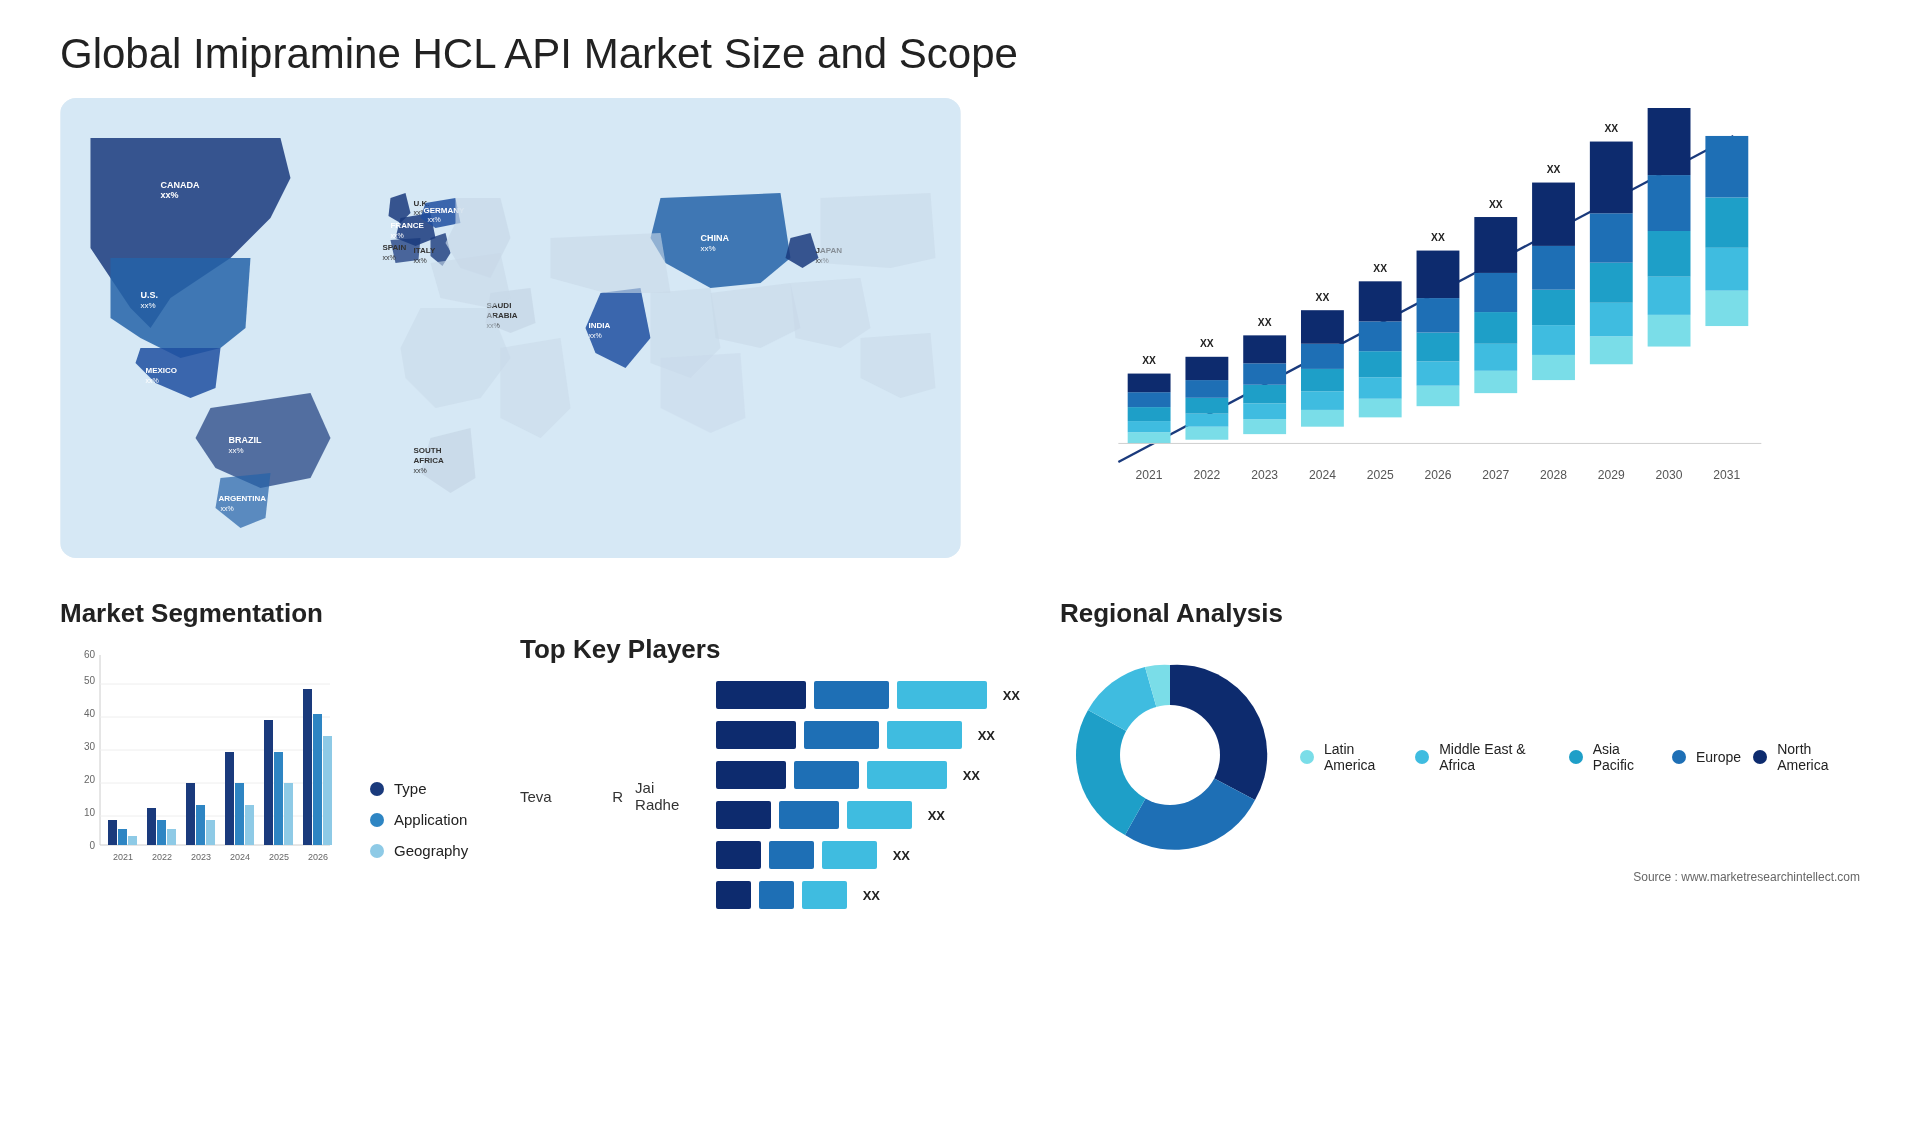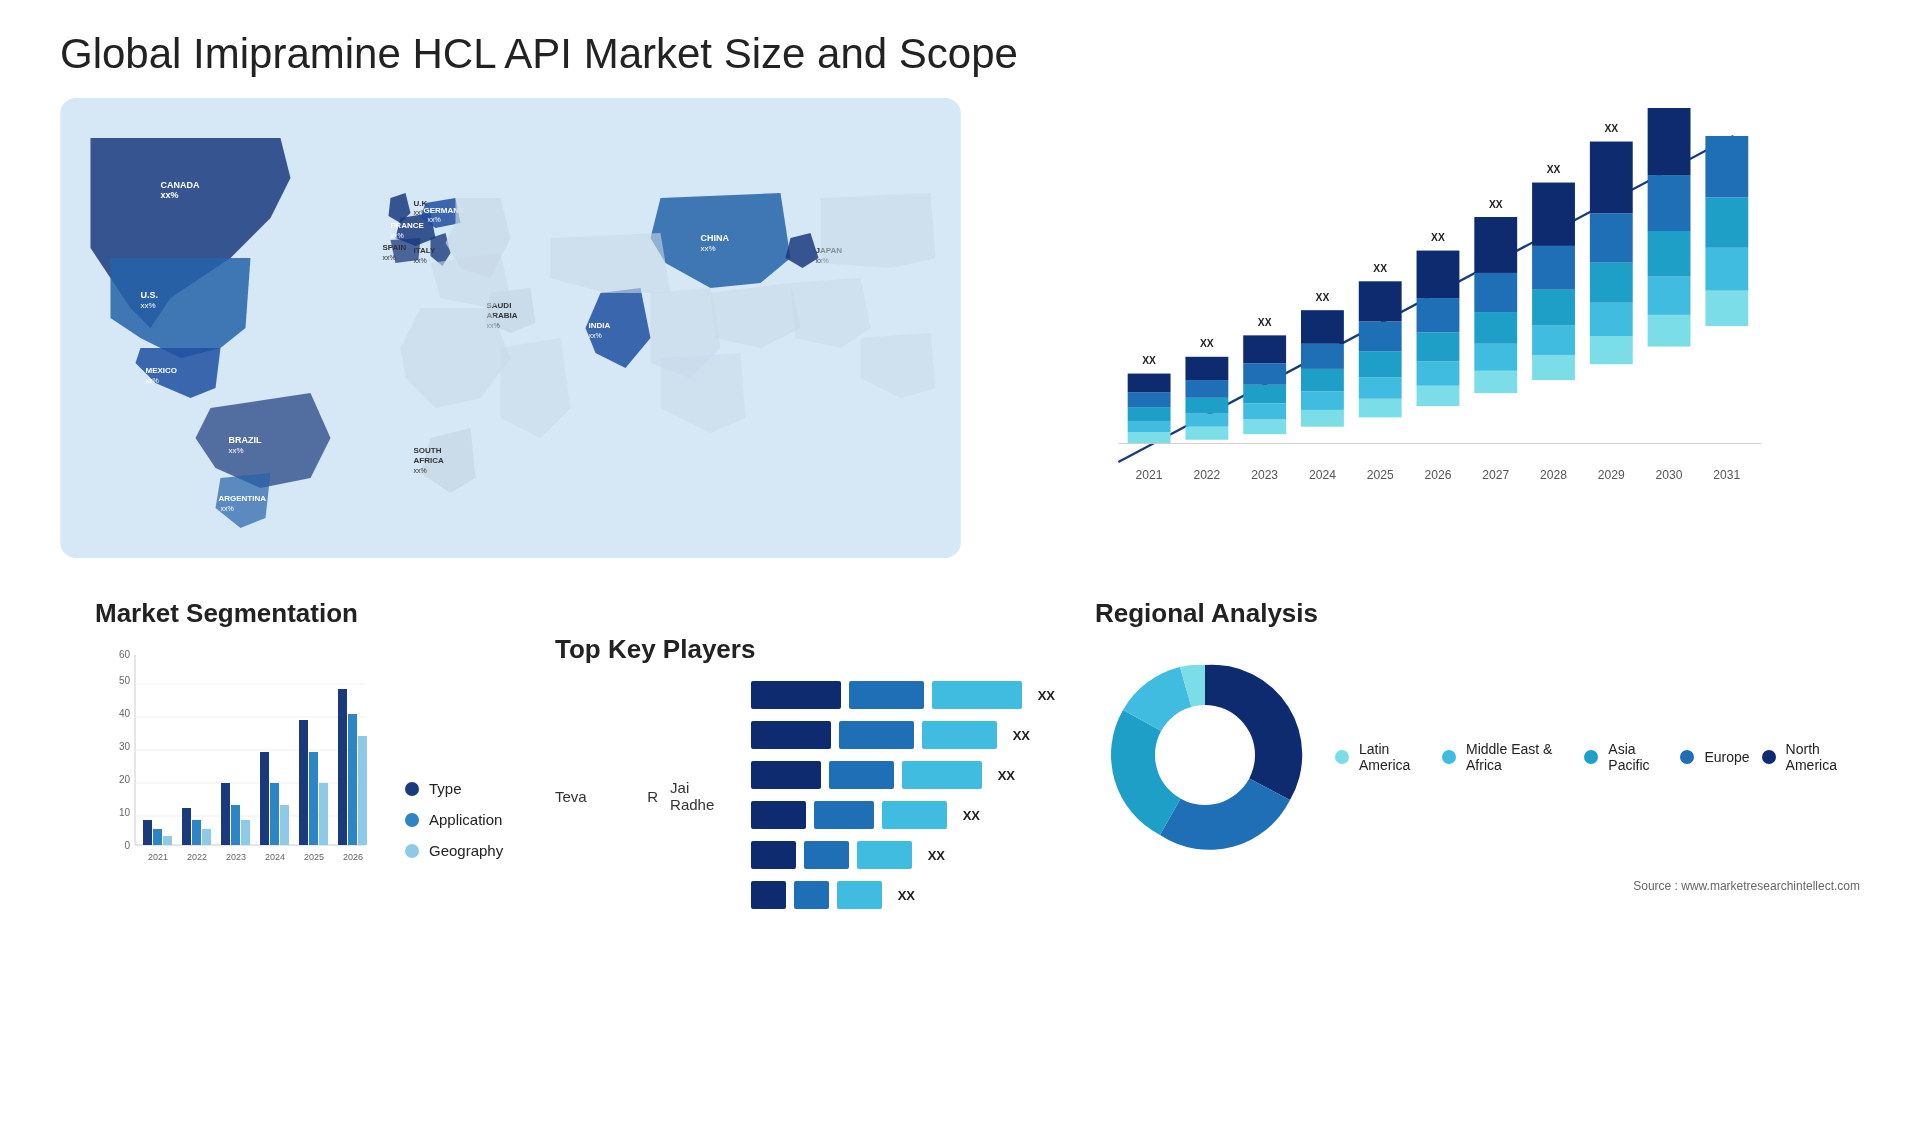--- a/index.html
+++ b/index.html
@@ -67,21 +67,20 @@
       position: relative;
       padding: 10px 20px 40px 20px;
     }
     
     .bottom-section {
       display: flex;
       gap: 40px;
     }
     .segment-section {
       flex: 0 0 420px;
-      margin-left: 35px;
     }
     .key-players-section {
       flex: 0 0 500px;
       margin-top: 36px;
     }
     .regional-section {
       flex: 1;
     }
     .section-title {
       font-size: 26px;
@@ -194,21 +193,21 @@
     .r-legend-dot {
       width: 14px;
       height: 14px;
       border-radius: 50%;
       flex-shrink: 0;
     }
     .source-text {
       font-size: 12px;
       color: #666;
       text-align: right;
-      margin-top: 10px;
+      margin-top: 1px;
     }
   </style>
 </head>
 <body>
 
 <div class="page-wrapper">
 
   <div class="header-row">
     <h1 class="page-title">Global Imipramine HCL API Market Size and Scope</h1>
   </div>

